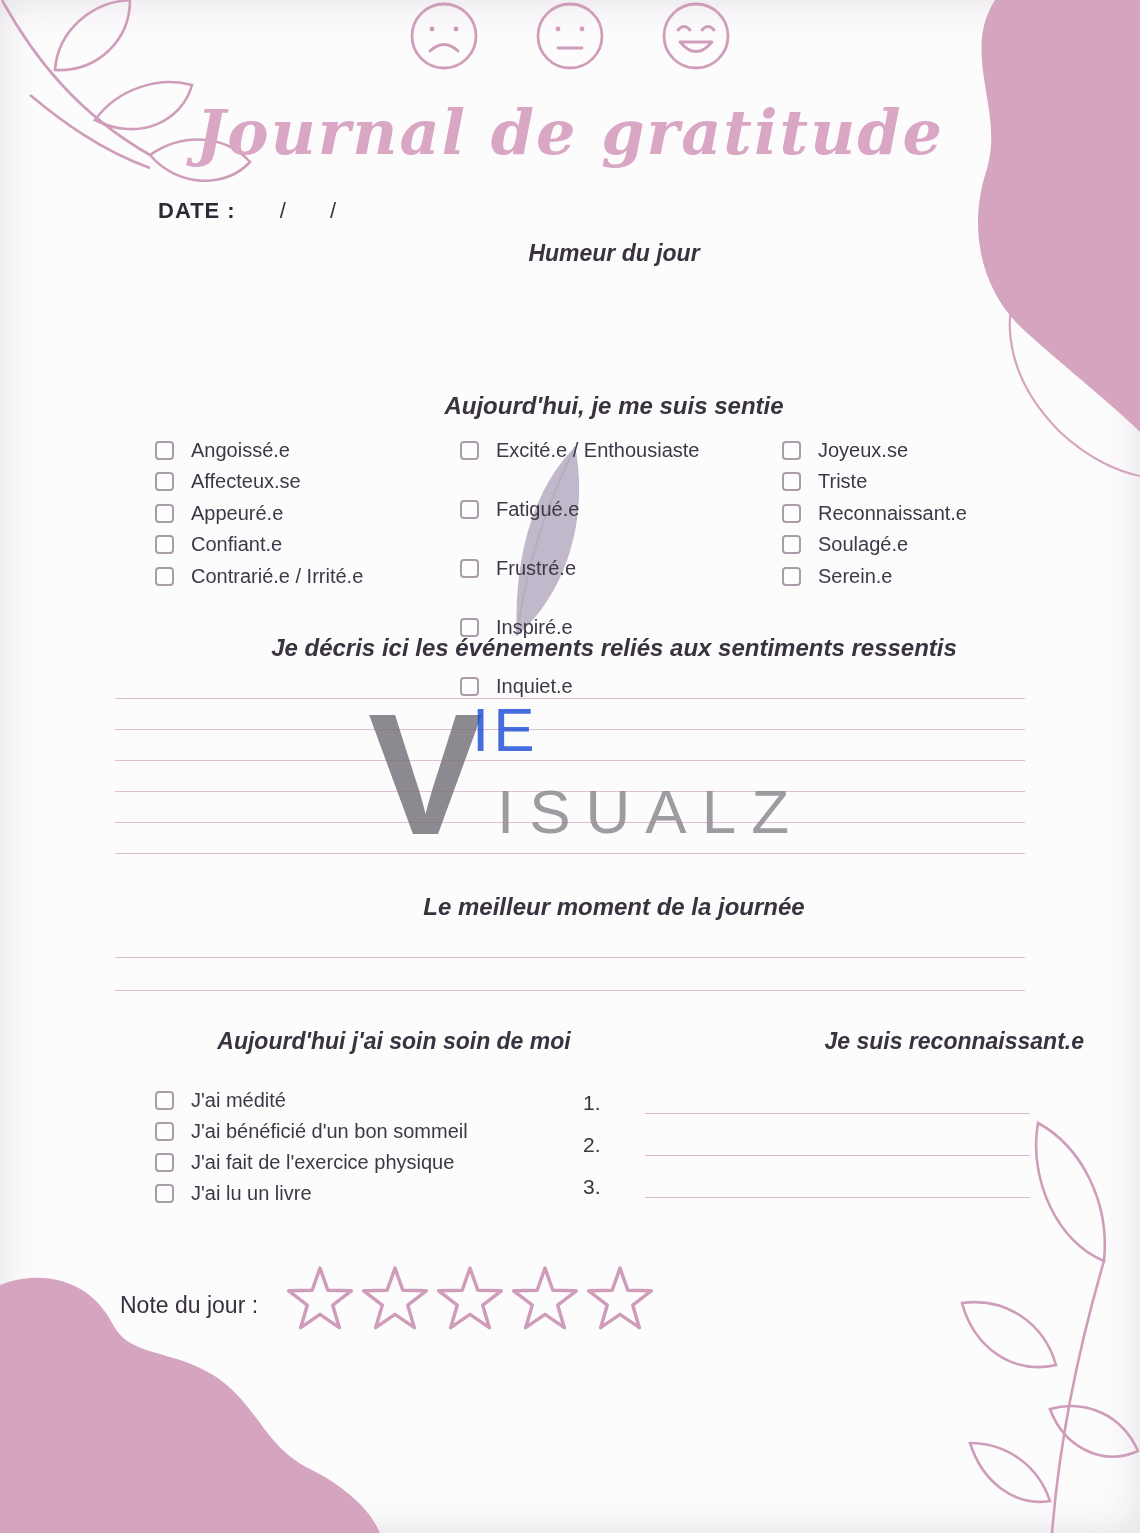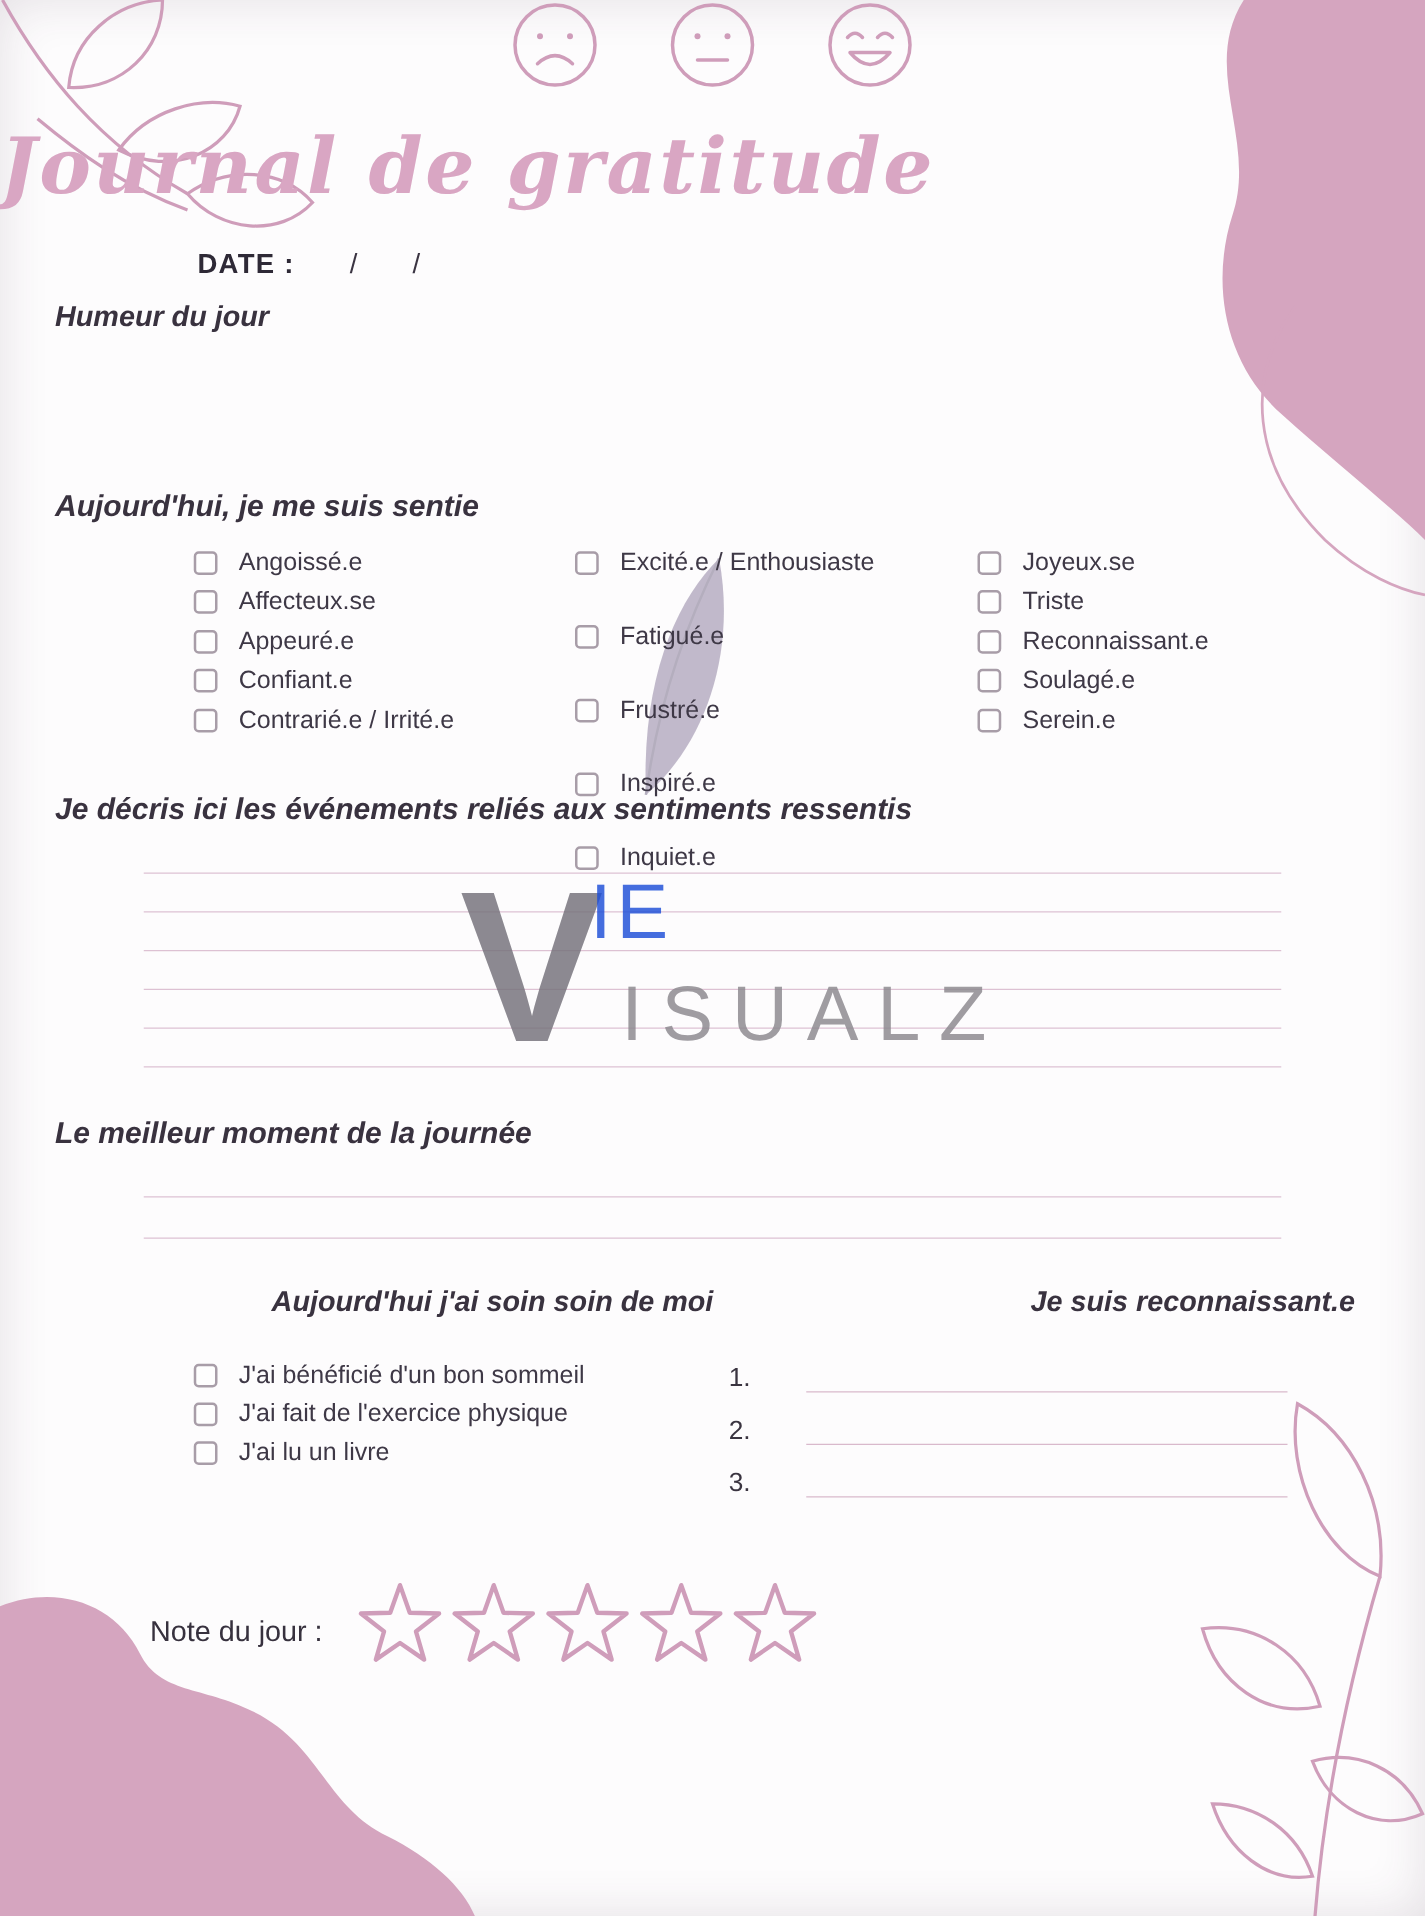--- a/index.html
+++ b/index.html
@@ -3,21 +3,21 @@
 <meta charset="utf-8">
 <style>
   html,body { margin:0; padding:0; background:#e8e4e7; }
   .page {
     position:relative; width:1140px; height:1533px; margin:0 auto;
     background:#fdfcfd; overflow:hidden;
     font-family:"Liberation Sans", sans-serif; color:#3e3846;
     box-shadow: inset 0 0 40px rgba(70,50,70,0.14);
   }
   .abs { position:absolute; }
-  .center { position:absolute; left:0; width:100%; text-align:left; }
+  .center { position:absolute; left:0; width:100%; text-align:center; }
   .h-italic { font-style:italic; font-weight:600; color:#39323f;padding-left:44px; }
 
   .title {
     top:96px; font-family:"DejaVu Serif", serif; font-style:italic; font-weight:700;
     font-size:62px; color:#d9a6c3; letter-spacing:2px;
   }
   .date-row { top:198px; left:158px; font-size:22px; color:#2e2936; }
   .date-label { font-weight:700; letter-spacing:1px; }
   .slash { margin-left:38px; font-weight:500; color:#3a3442; }
 
@@ -224,20 +224,24 @@
     <div class="rule"></div>
     <div class="rule"></div>
   </div>
 
   <div class="h-italic care-head">Aujourd'hui j'ai soin soin de moi</div>
   <div class="h-italic grat-head">Je suis reconnaissant.e</div>
 
   <div class="care-list">
     <div class="row">
         <span class="cb"></span>
+        <span class="lbl">J'ai médité</span>
+      </div>
+    <div class="row">
+        <span class="cb"></span>
         <span class="lbl">J'ai bénéficié d'un bon sommeil</span>
       </div>
     <div class="row">
         <span class="cb"></span>
         <span class="lbl">J'ai fait de l'exercice physique</span>
       </div>
     <div class="row">
         <span class="cb"></span>
         <span class="lbl">J'ai lu un livre</span>
       </div>

